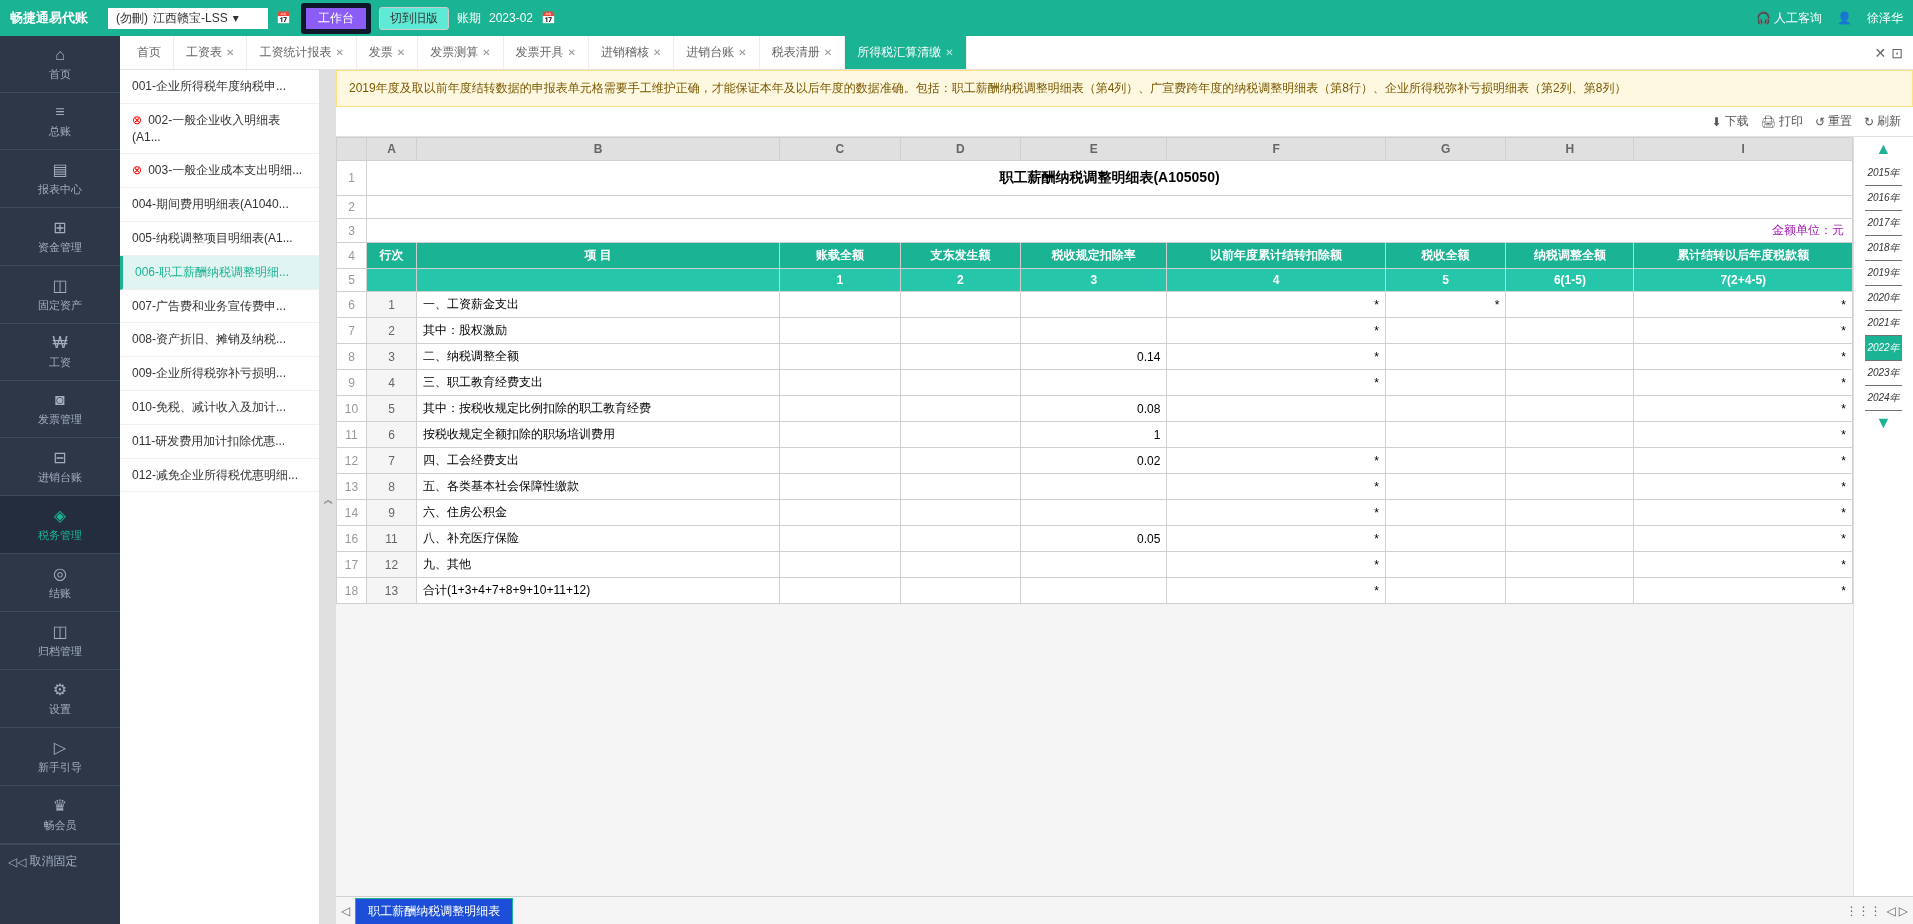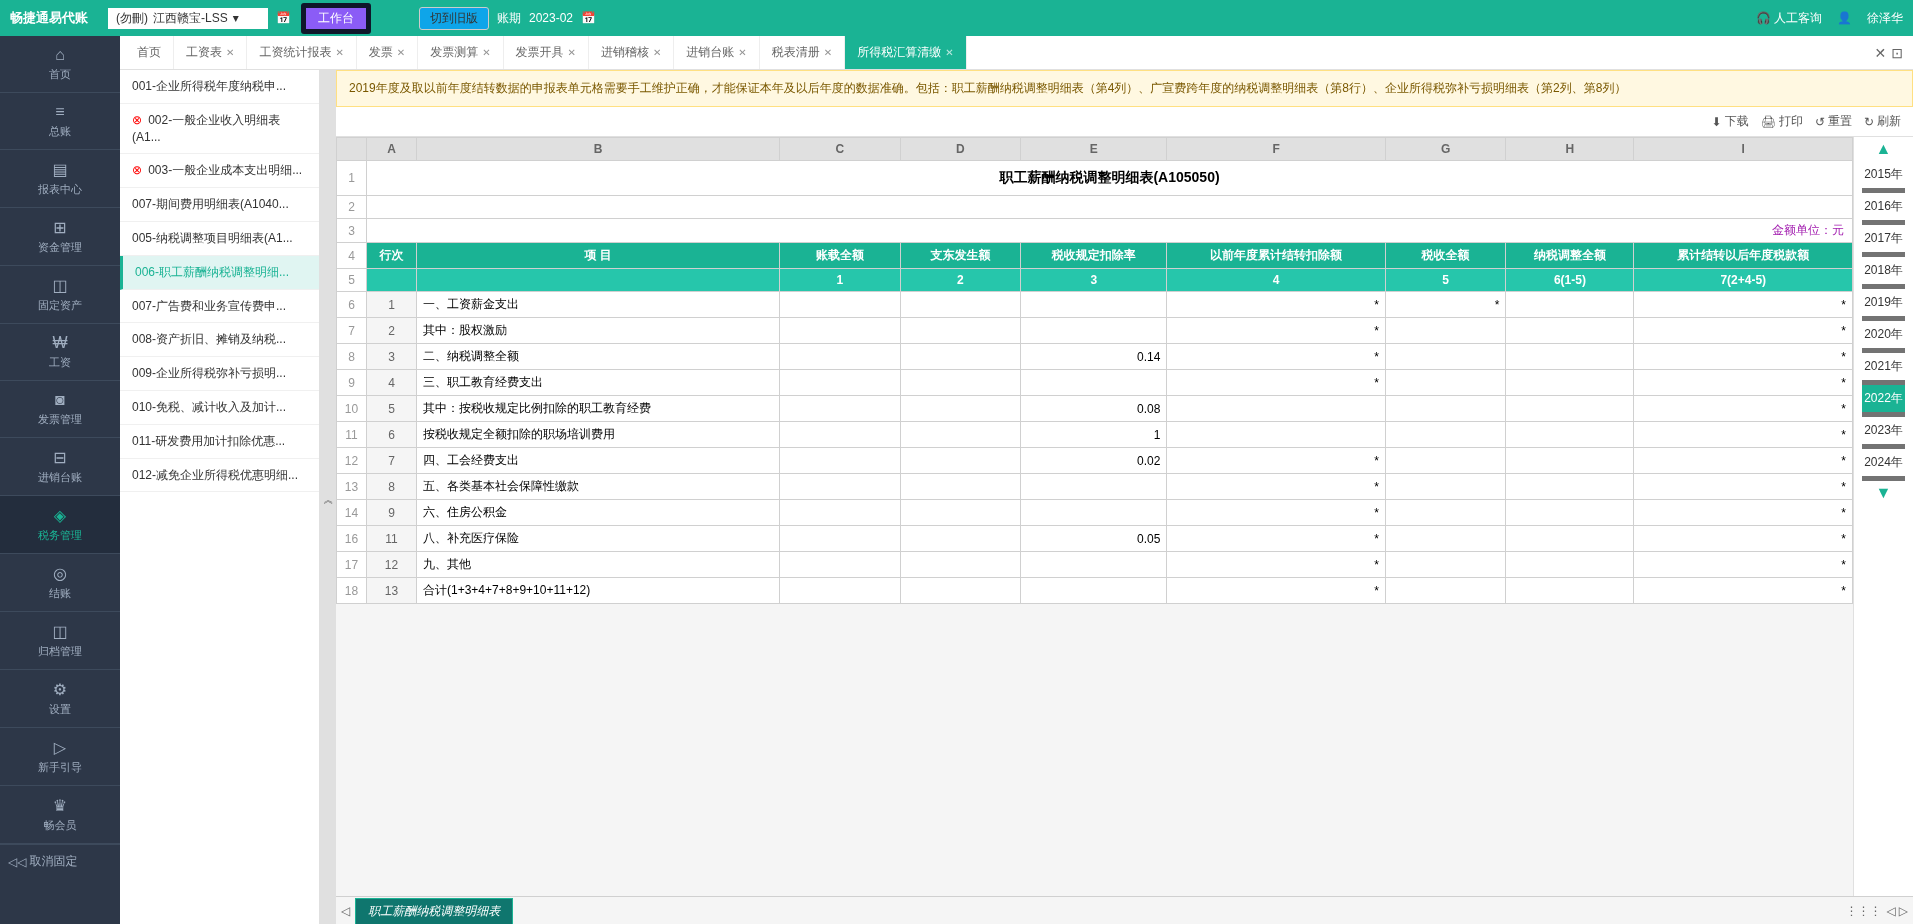--- a/index.html
+++ b/index.html
@@ -12,21 +12,21 @@
       display: flex;
       align-items: center;
       padding: 0 10px;
       color: white;
       flex-shrink: 0;
     }
     .top-bar-logo { font-size: 13px; font-weight: bold; margin-right: 20px; white-space: nowrap; }
     .top-bar-company { background: white; border-radius: 0; padding: 2px 8px; color: #333; display: flex; align-items: center; gap: 5px; min-width: 160px; }
     .top-bar-actions { display: flex; align-items: center; gap: 8px; margin-left: 10px; }
     .btn-workspace { background: #8b5cf6; border: 5px solid #0f172a; color: white; padding: 2px 12px; border-radius: 3px; cursor: pointer; }
-    .btn-old { background: #0ea5e9; border: 1px solid #ccc; color: #333; padding: 2px 10px; border-radius: 3px; cursor: pointer; margin-left: 40px; }
+    .btn-old { background: #5eead4; border: 1px solid #ccc; color: #333; padding: 2px 10px; border-radius: 3px; cursor: pointer; }
     .top-bar-right { margin-left: auto; display: flex; align-items: center; gap: 15px; color: white; }
     .top-bar-right span { cursor: pointer; display: flex; align-items: center; gap: 3px; }
 
     
     .main-layout { display: flex; flex: 1; overflow: hidden; }
 
     
     .sidebar { width: 120px; background: #2d3748; flex-shrink: 0; display: flex; flex-direction: column; overflow-y: auto; }
     .sidebar-item { display: flex; flex-direction: column; align-items: center; padding: 10px 5px; color: #a0aec0; cursor: pointer; border-bottom: 1px solid #3d4a5c; }
     .sidebar-item:hover, .sidebar-item.active { color: #1ab394; background: #232d3d; }
@@ -59,40 +59,40 @@
     .warning-bar { background: #fff8e1; border: 1px solid #ffe082; padding: 8px 12px; color: #7a5800; font-size: 11px; line-height: 1.6; flex-shrink: 0; }
 
     
     .toolbar { display: flex; justify-content: flex-end; align-items: center; gap: 12px; padding: 6px 12px; background: white; border-bottom: 1px solid #e0e0e0; flex-shrink: 0; }
     .toolbar-btn { display: flex; align-items: center; gap: 3px; color: #555; cursor: pointer; font-size: 12px; }
 
     
     .spreadsheet-wrapper { display: flex; flex: 1; overflow: hidden; }
     .spreadsheet-main { flex: 1; overflow: auto; }
     .year-panel { width: 60px; background: white; border-left: 1px solid #e0e0e0; display: flex; flex-direction: column; align-items: center; overflow: hidden; flex-shrink: 0; }
-    .year-panel-item { padding: 5px 2px; cursor: pointer; color: #333; text-align: center; font-size: 12px; border-bottom: 5px solid #737373; width: 100%; text-align: center; }
+    .year-panel-item { padding: 5px 2px; cursor: pointer; color: #333; text-align: center; font-size: 10px; border-bottom: 1px solid #737373; width: 100%; text-align: center; font-style: italic; }
     .year-panel-item.active { background: #1ab394; color: white; }
     .year-panel-nav { color: #1ab394; cursor: pointer; font-size: 16px; padding: 3px; }
 
     
     .data-table { border-collapse: collapse; width: 100%; font-size: 11px; }
     .data-table th, .data-table td { border: 1px solid #d0d0d0; padding: 4px 6px; white-space: nowrap; }
     .data-table th { background: #1ab394; color: white; text-align: center; }
     .data-table th.sub-header { background: #26c6ab; }
     .data-table td { background: white; }
     .data-table td.row-num { background: #f5f5f5; text-align: center; color: #666; width: 30px; }
     .data-table td.item-name { min-width: 200px; }
     .data-table td.number-cell { text-align: right; min-width: 80px; }
     .data-table td.center-cell { text-align: center; }
     .row-header { background: #f8f8f8; width: 30px; text-align: center; color: #999; border: 1px solid #d0d0d0; }
 
     
     .bottom-tab-bar { background: #f5f5f5; border-top: 1px solid #d0d0d0; display: flex; align-items: center; padding: 0 5px; height: 28px; flex-shrink: 0; }
     .bottom-tab { padding: 4px 12px; background: white; border: 1px solid #d0d0d0; border-bottom: none; cursor: pointer; font-size: 11px; color: #333; }
-    .bottom-tab.active { background: #0f766e; color: white; border-color: #1ab394; font-style: italic; }
+    .bottom-tab.active { background: #1d4ed8; color: white; border-color: #1ab394; }
     .bottom-tab-more { margin-left: auto; color: #666; cursor: pointer; }
     .bottom-scroll { display: flex; align-items: center; gap: 3px; margin-left: 5px; color: #666; cursor: pointer; }
 
     .collapse-btn { width: 16px; background: #e0e0e0; cursor: pointer; display: flex; align-items: center; justify-content: center; color: #666; font-size: 10px; writing-mode: vertical-lr; }
 
     .main-with-sub { display: flex; flex: 1; overflow: hidden; }
   </style>
 </head>
 <body>
 
@@ -242,21 +242,21 @@
         </div>
         <div class="sub-nav-item">
           <span class="error-icon">⊗</span>
           <span>002-一般企业收入明细表(A1...</span>
         </div>
         <div class="sub-nav-item">
           <span class="error-icon">⊗</span>
           <span>003-一般企业成本支出明细...</span>
         </div>
         <div class="sub-nav-item">
-          <span>007-期间费用明细表(A1040...</span>
+          <span>004-期间费用明细表(A1040...</span>
         </div>
         <div class="sub-nav-item">
           <span>005-纳税调整项目明细表(A1...</span>
         </div>
         <div class="sub-nav-item active">
           <span>006-职工薪酬纳税调整明细...</span>
         </div>
         <div class="sub-nav-item">
           <span>007-广告费和业务宣传费申...</span>
         </div>

